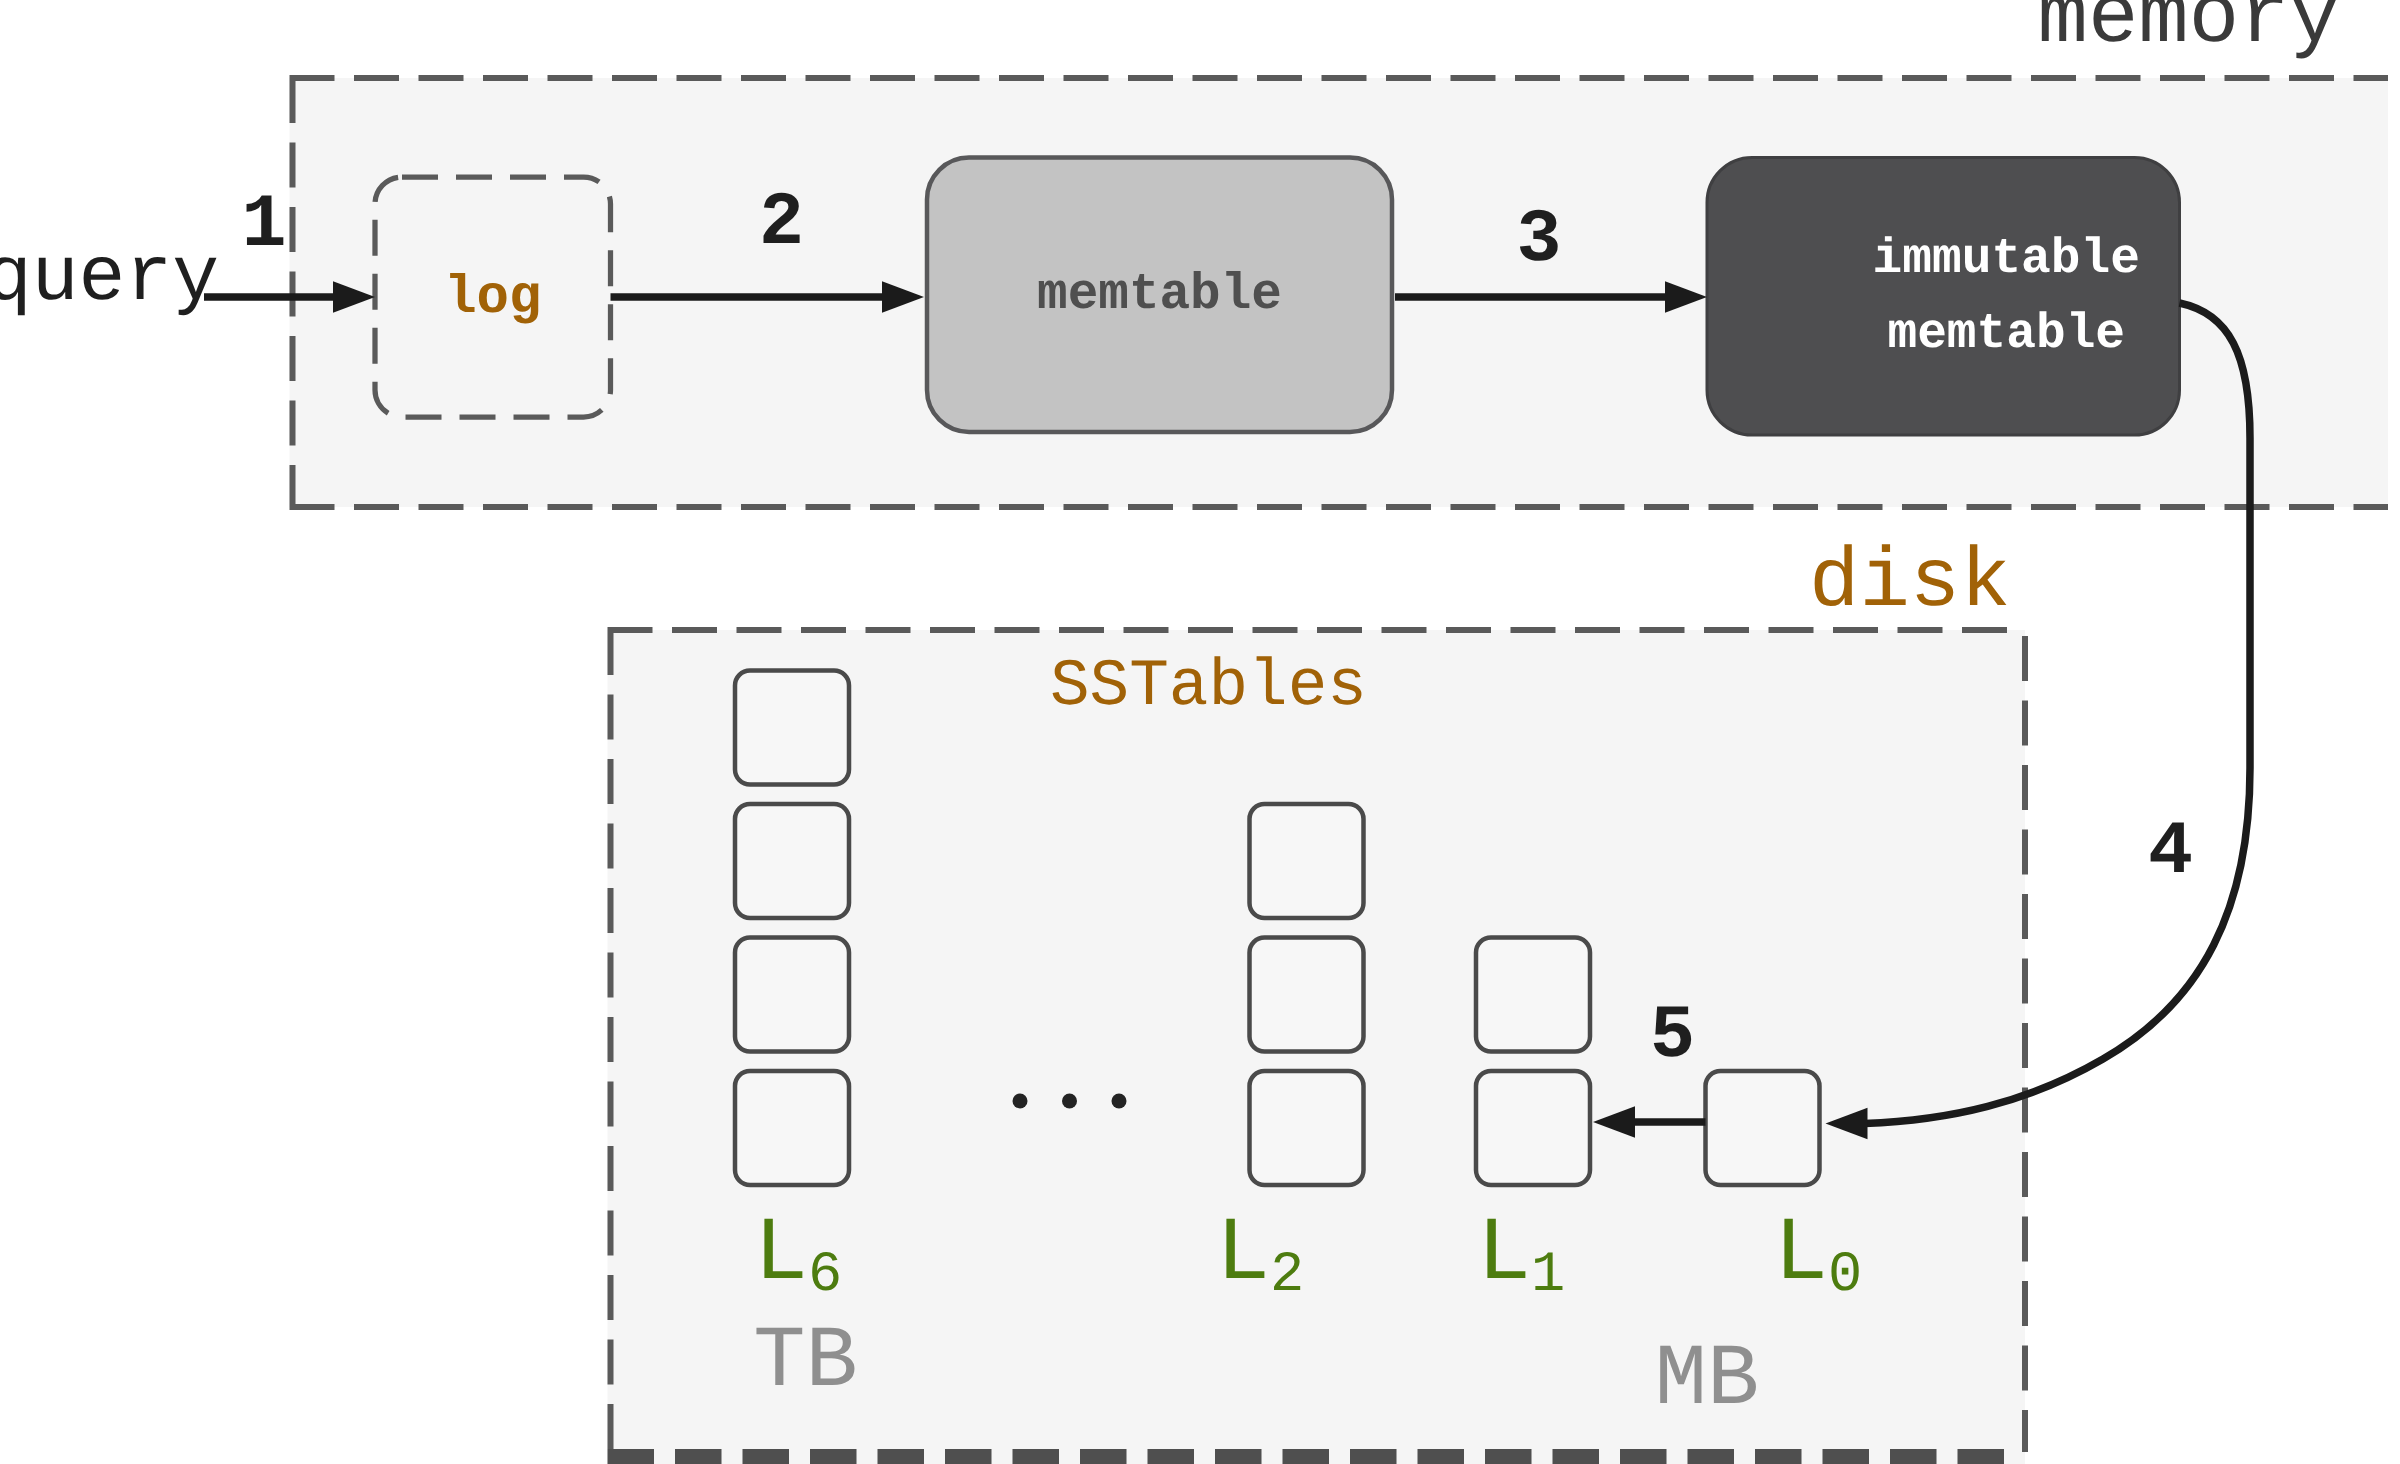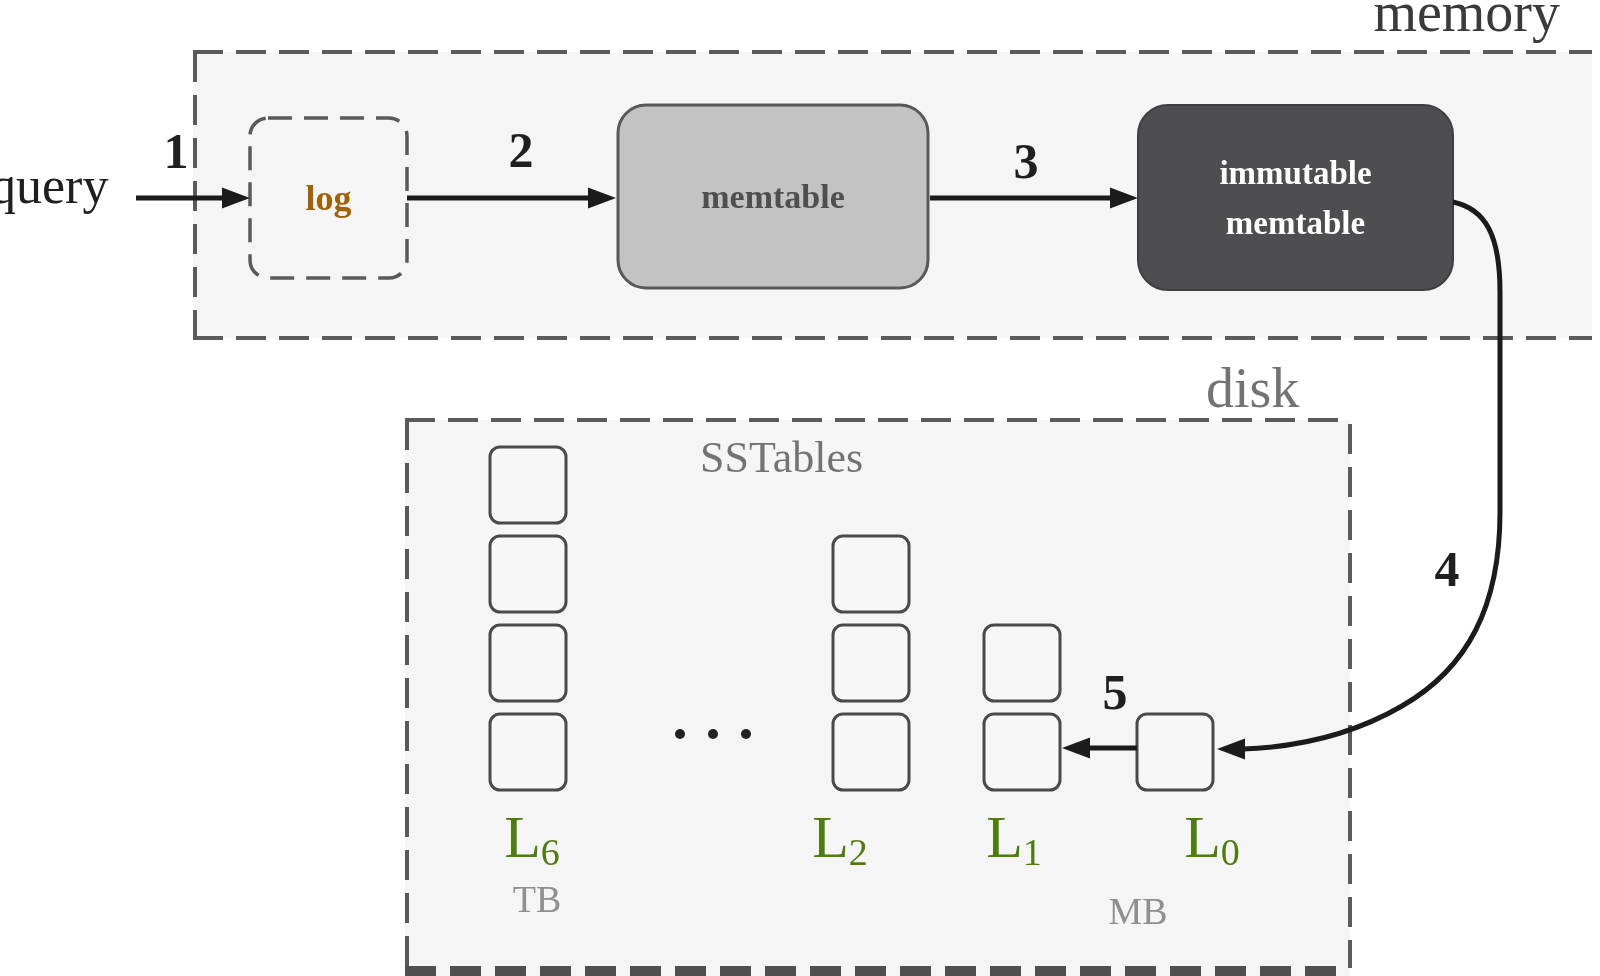--- a/index.html
+++ b/index.html
@@ -1,57 +1,57 @@
 <!DOCTYPE html>
 <html><head>
 <meta charset="utf-8">
 <style>
   html,body{margin:0;padding:0;background:#ffffff;}
   #stage{
     position:relative;width:1592px;height:976px;overflow:hidden;
     background:#ffffff;
-    font-family:Liberation Serif, serif;
+    font-family:Liberation Mono, monospace;
   }
   #shapes{position:absolute;left:0;top:0;width:1600px;height:976px;}
 
   
   .region-fill{fill:var(--region_fill);stroke:none;}
   .dash-border{fill:none;stroke:var(--dash);stroke-width:4;stroke-dasharray:30 13;}
   .log-rect{fill:none;stroke:var(--dash);stroke-width:3.5;stroke-dasharray:24 12;}
   .dash-thick{stroke:var(--dash_dark);stroke-width:10;stroke-dasharray:31 14;fill:none;}
   .memtable-rect{fill:var(--memtable_fill);stroke:#58585a;stroke-width:3;}
   .immutable-rect{fill:var(--immutable_fill);stroke:#3f3f41;stroke-width:2;}
   .sq{fill:#f7f7f7;stroke:#4a4a4a;stroke-width:3;}
   .arrow-line{stroke:var(--arrow);stroke-width:5;fill:none;}
   .arrow-head{fill:var(--arrow);stroke:none;}
   .dot{fill:#232323;stroke:none;}
 
   
-  .txt{position:absolute;white-space:nowrap;line-height:1;color:#737373;}
+  .txt{position:absolute;white-space:nowrap;line-height:1;color:#a16207;}
   .t-memory{left:1560px;top:-16px;font-size:56px;transform:translateX(-100%);color:#3a3a3a;}
   .t-disk{left:1206px;top:360px;font-size:56px;}
   .t-sstables{left:700px;top:436px;font-size:44px;}
   .t-query{left:-10px;top:160px;font-size:52px;color:#1f1f1f;}
   .box-label{position:absolute;display:flex;align-items:center;justify-content:center;text-align:center;}
   .t-log{left:250px;top:118px;width:157px;height:160px;font-size:36px;font-weight:bold;color:#a16207;}
   .t-memtable{left:618px;top:105px;width:310px;height:183px;font-size:34px;font-weight:bold;color:#4f4f4f;}
-  .t-immutable{left:1138px;top:105px;width:315px;height:185px;font-size:33px;font-weight:bold;color:#ffffff;flex-direction:column;line-height:50px;}
+  .t-immutable{left:1138px;top:105px;width:315px;height:185px;font-size:33px;font-weight:bold;color:#ffffff;flex-direction:column;line-height:50px;padding-left:42px;}
   .num{position:absolute;font-size:50px;font-weight:bold;color:#1f1f1f;line-height:1;transform:translate(-50%,-50%);}
   .n1{left:176px;top:151px;}
   .n2{left:521px;top:150px;}
   .n3{left:1026px;top:161px;}
   .n4{left:1447px;top:569px;}
   .n5{left:1115px;top:692px;}
   .lvl{position:absolute;top:807px;font-size:60px;color:#4d7c0f;line-height:1;transform:translateX(-50%);}
   .lvl sub{font-size:38px;position:relative;top:8px;vertical-align:baseline;}
   .lvl-0{left:532px;}
   .lvl-1{left:840px;}
   .lvl-2{left:1014px;}
   .lvl-3{left:1212px;}
-  .size-label{position:absolute;font-size:38px;color:#8f8f8f;line-height:1;transform:translateX(-50%);}
+  .size-label{position:absolute;font-size:58px;color:#8f8f8f;line-height:1;transform:translateX(-50%);}
   .t-tb{left:537px;top:880px;}
   .t-mb{left:1138px;top:892px;}
 </style>
 </head>
 <body>
 
 <div id="stage" style="--region_fill: #f5f5f5; --dash: #5a5a5a; --dash_dark: #4f4f4f; --memtable_fill: #c3c3c3; --immutable_fill: #4e4e50; --arrow: #1b1b1b;">
 
   <svg id="shapes" viewBox="0 0 1600 976">
 

